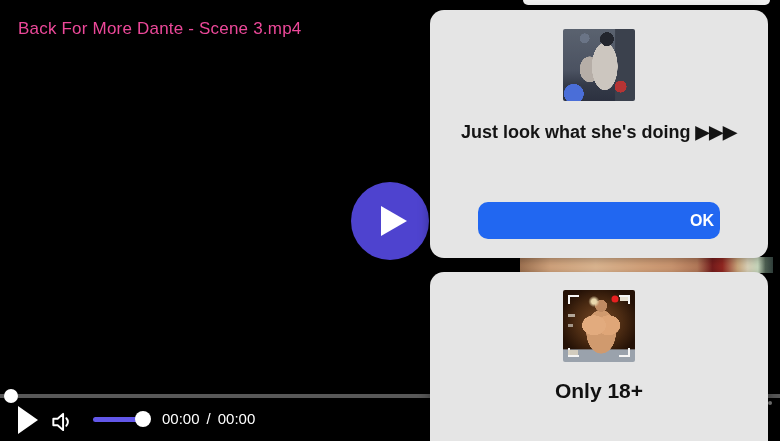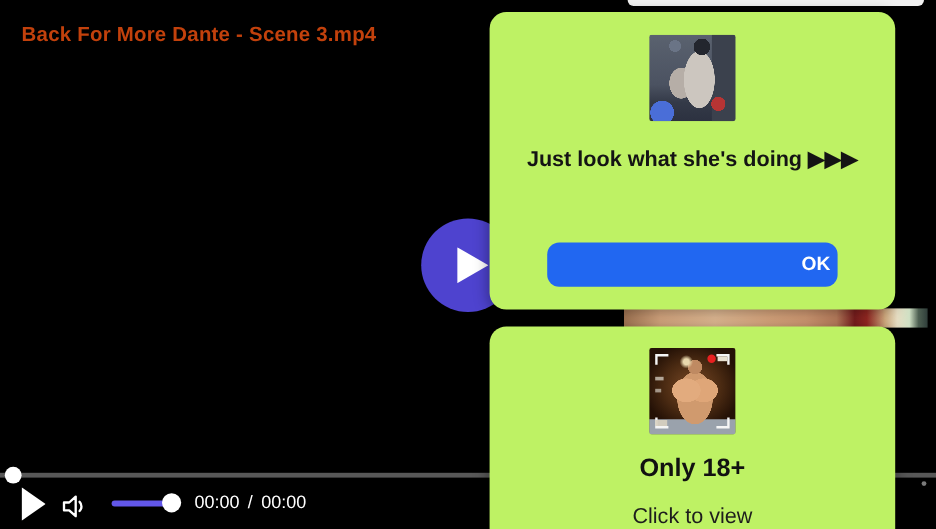--- a/index.html
+++ b/index.html
@@ -1,20 +1,20 @@
 <!DOCTYPE html>
 <html><head>
 <meta charset="utf-8">
 <style>
   html,body{margin:0;padding:0;background:#000;}
   .stage{position:relative;width:780px;height:441px;overflow:hidden;background:#000;
          font-family:"Liberation Sans",sans-serif;}
 
   
-  .video-title{position:absolute;left:18px;top:19px;color:#c2410c;font-size:17px;font-weight:bold;
+  .video-title{position:absolute;left:18px;top:19px;color:#ec4899;font-size:17px;font-weight:normal;
                letter-spacing:.2px;white-space:nowrap;}
   .big-play{position:absolute;left:351px;top:182px;width:78px;height:78px;border-radius:50%;
             background:#4e43cf;border:none;display:flex;align-items:center;justify-content:center;
             cursor:pointer;padding:0;z-index:1;}
   .big-play svg{margin-left:7px;display:block;}
 
   .seekbar{position:absolute;left:0;top:394px;width:780px;height:4px;background:#585858;z-index:0;}
   .seek-thumb{position:absolute;left:4px;top:-5px;width:14px;height:14px;border-radius:50%;background:#fff;}
 
   .controls{position:absolute;left:0;top:402px;width:430px;height:39px;}
@@ -28,21 +28,21 @@
   
   .bg-peek-top{position:absolute;left:523px;top:0;width:247px;height:5px;background:#f1f1f1;
                border-radius:0 0 5px 5px;z-index:1;}
   .bg-strip{position:absolute;left:520px;top:257px;width:253px;height:16px;z-index:1;
     background:linear-gradient(90deg,#a97a57 0%,#dfae85 12%,#ecc39b 30%,#e2ad83 48%,
       #d9a078 60%,#c08260 70%,#7e1f1f 76%,#9c2a24 80%,#d8b184 86%,#e8dfc4 90%,
       #cfe0c4 94%,#4e6052 97%,#2f3d3a 100%);}
   .bg-dot{position:absolute;left:768px;top:401px;width:4px;height:4px;border-radius:50%;background:#7a7a7a;z-index:1;}
 
   
-  .popup{position:absolute;left:408px;width:338px;background:#bef264;border-radius:14px;
+  .popup{position:absolute;left:430px;width:338px;background:#e5e5e5;border-radius:14px;
          box-shadow:0 2px 12px rgba(0,0,0,.4);z-index:2;}
   .popup1{top:10px;height:248px;}
   .popup2{top:272px;height:182px;}
 
   .thumb{position:absolute;left:133px;width:72px;height:72px;border-radius:2px;cursor:pointer;}
   .thumb1{top:19px;
     background:
       radial-gradient(circle 7px at 61% 14%, #23262e 98%, transparent 100%),
       radial-gradient(circle 5px at 30% 13%, #6a7486 98%, transparent 100%),
       radial-gradient(ellipse 13px 24px at 58% 52%, #ccc6bf 98%, transparent 100%),
@@ -128,16 +128,15 @@
         <path d="M6 58 L6 66 L16 66" fill="none" stroke="#f5f5f5" stroke-width="2"></path>
         <path d="M56 66 L66 66 L66 58" fill="none" stroke="#f5f5f5" stroke-width="2"></path>
         <circle cx="52" cy="9" r="3.5" fill="#e82020"></circle>
         <rect x="57" y="7" width="8" height="4" fill="#e8e0d0"></rect>
         <rect x="5" y="24" width="7" height="3" fill="#cfc8bc" opacity=".8"></rect>
         <rect x="5" y="34" width="5" height="3" fill="#cfc8bc" opacity=".7"></rect>
         <rect x="5" y="60" width="10" height="5" fill="#d8d0c0" opacity=".9"></rect>
       </svg>
     </div>
     <h2 class="popup-heading">Only 18+</h2>
-    <p class="popup-sub">Click to view</p>
   </div>
 
 </div>
 
 </body></html>

